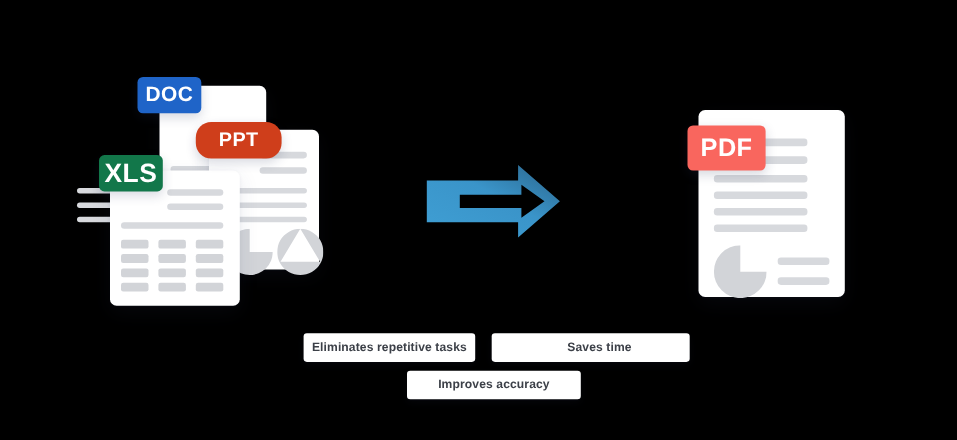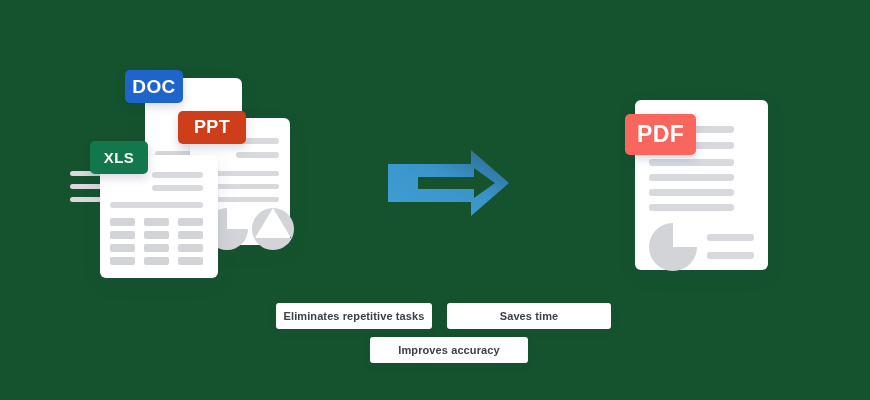--- a/index.html
+++ b/index.html
@@ -10,21 +10,21 @@
     width: 870px;
     height: 400px;
     background: #f4f5f9;
     font-family: "Liberation Sans", sans-serif;
     overflow: hidden;
   }
   #stage {
     position: relative;
     width: 870px;
     height: 400px;
-    background: #14532d;
+    background: #000000;
     text-align: center;
   }
 
   
   .doc {
     position: absolute;
     background: #ffffff;
     border-radius: 6px;
     box-shadow: 0 6px 18px rgba(60, 70, 110, 0.10),
                 0 1px 3px rgba(60, 70, 110, 0.07);
@@ -50,26 +50,26 @@
     font-weight: bold;
     letter-spacing: 0.4px;
     border-radius: 5px;
     box-shadow: 0 4px 10px rgba(40, 50, 90, 0.18);
   }
   #badge-doc {
     left: 125px; top: 70px; width: 58px; height: 33px;
     background: #1f64c8; font-size: 19px;
   }
   #badge-ppt {
-    left: 178px; top: 111px; width: 68px; height: 33px;
-    background: #cf3e1b; font-size: 18px;
+    left: 178px; top: 111px; width: 78px; height: 33px;
+    background: #cf3e1b; font-size: 18px; border-radius: 14px;
   }
   #badge-xls {
     left: 90px; top: 141px; width: 58px; height: 33px;
-    background: #12774a; font-size: 15px;
+    background: #12774a; font-size: 24px;
   }
   #badge-pdf {
     left: 625px; top: 90px; width: 71px; height: 41px;
     background: #f9665e; font-size: 23px; margin-top: 24px;
   }
 
   
   .pie {
     position: absolute;
   }
@@ -92,21 +92,21 @@
     align-items: center;
     justify-content: center;
     color: #3c4048;
     font-size: 11px;
     font-weight: bold;
     letter-spacing: 0.1px;
     box-shadow: 0 3px 9px rgba(60, 70, 110, 0.09),
                 0 1px 2px rgba(60, 70, 110, 0.06);
   }
   #pill-0 { left: 276px; top: 303px; width: 156px; height: 26px; }
-  #pill-1 { left: 447px; top: 303px; width: 164px; height: 26px; }
+  #pill-1 { left: 447px; top: 303px; width: 164px; height: 26px; padding-left: 16px; }
   #pill-2 { left: 370px; top: 337px; width: 158px; height: 26px; }
 </style>
 </head>
 <body>
 
 <div id="stage">
 
   <div>
 
     <div class="doc" id="doc-sheet" style="left:145px; top:78px; width:97px; height:128px;">

